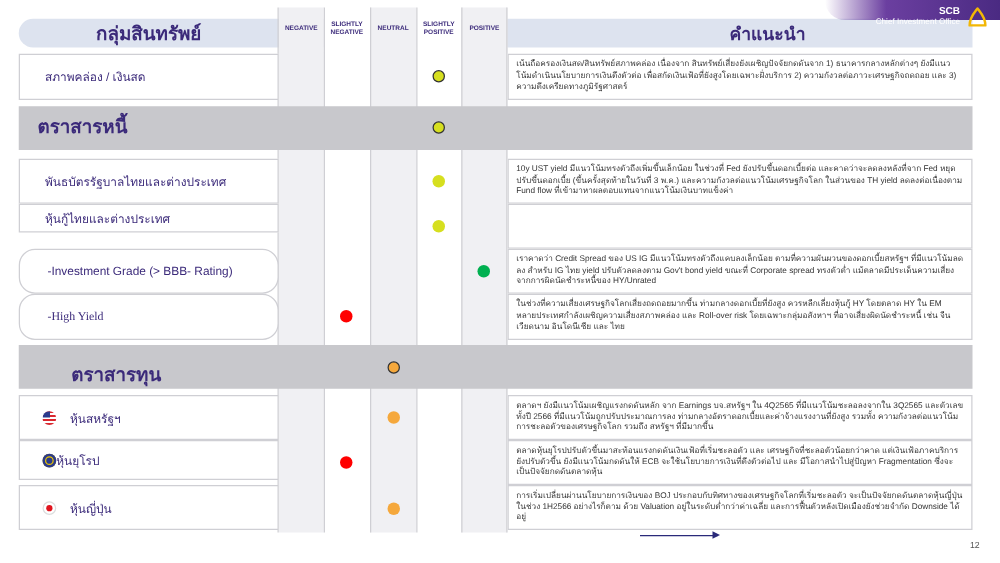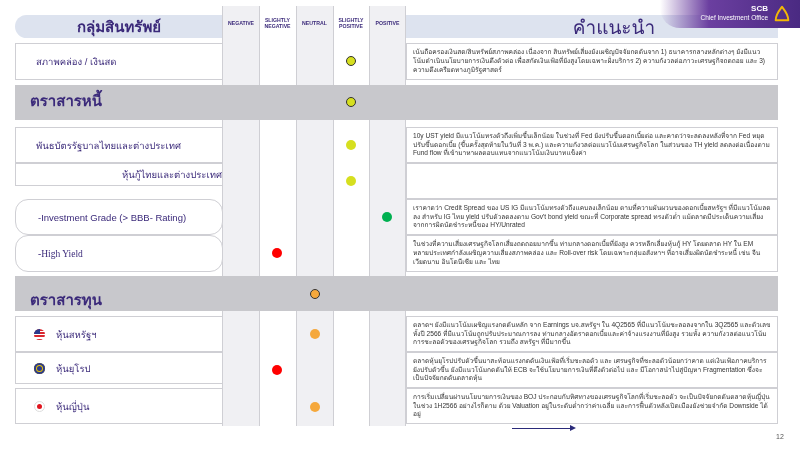--- a/index.html
+++ b/index.html
@@ -6,24 +6,24 @@
   html, body { width: 800px; height: 450px; background: #ffffff; overflow: hidden; }
   body { position: relative; font-family: "Liberation Sans", "DejaVu Sans", sans-serif; color: #3b2a7a; }
 
   .abs { position: absolute; }
 
   
   .hdr-band { left: 15px; top: 15px; width: 763px; height: 23px; background: #dde3ef; border-radius: 12px 0 0 12px; }
   .hdr-asset { left: 15px; top: 15px; width: 208px; height: 23px; display: flex; align-items: center; justify-content: center; font-size: 15px; font-weight: bold; color: #3b2a7a; }
   .hdr-col { top: 6px; height: 36px; display: flex; align-items: center; justify-content: center; text-align: center; font-size: 5.2px; font-weight: bold; color: #3b2a7a; line-height: 1.15; background: #ffffff; }
   .hdr-col.shade { background: #f0f0f3; }
-  .hdr-comment { left: 406px; top: 15px; width: 372px; height: 23px; display: flex; align-items: center; justify-content: center; font-size: 19px; font-weight: normal; color: #3b2a7a; padding-left: 44px; }
+  .hdr-comment { left: 406px; top: 15px; width: 372px; height: 23px; display: flex; align-items: center; justify-content: center; font-size: 14px; font-weight: bold; color: #3b2a7a; padding-left: 44px; }
 
   
-  .logo { left: 660px; top: 0; width: 140px; height: 28px; background: linear-gradient(90deg, rgba(91,45,140,0) 0%, #6b3fa0 35%, #4a2a82 100%); border-bottom-left-radius: 20px; text-decoration: underline; }
+  .logo { left: 660px; top: 0; width: 140px; height: 16px; background: linear-gradient(90deg, rgba(91,45,140,0) 0%, #6b3fa0 35%, #4a2a82 100%); border-bottom-left-radius: 20px; text-decoration: underline; }
   .logo-scb { right: 32px; top: 4px; font-size: 8px; font-weight: bold; color: #ffffff; text-align: right; }
   .logo-cio { right: 32px; top: 14px; font-size: 6.5px; color: #ffffff; text-align: right; white-space: nowrap; }
   .logo-icon { right: 9px; top: 5px; width: 18px; height: 18px; }
 
   
   .vline { top: 6px; width: 1px; height: 420px; background: #cfcfd4; }
   .colshade { top: 38px; height: 388px; background: #f0f0f3; }
 
   
   .row-label { left: 15px; width: 208px; background: #ffffff; border: 1px solid #cfcfd4; display: flex; align-items: center; font-size: 9.5px; color: #3b2a7a; padding-left: 20px; }
@@ -93,21 +93,21 @@
 <div class="abs dot outlined" style="left:346px;top:97px;background:#d6df1f;"></div>
 
 <div class="abs row-label" style="top:127px;height:36px;">
   <span>พันธบัตรรัฐบาลไทยและต่างประเทศ</span>
 </div>
 <div class="abs dot" style="left:346px;top:140px;background:#d6df1f;"></div>
 <div class="abs row-comment" style="top:127px;height:36px;">
   <span>10y UST yield มีแนวโน้มทรงตัวถึงเพิ่มขึ้นเล็กน้อย ในช่วงที่ Fed ยังปรับขึ้นดอกเบี้ยต่อ และคาดว่าจะลดลงหลังที่จาก Fed หยุดปรับขึ้นดอกเบี้ย (ขึ้นครั้งสุดท้ายในวันที่ 3 พ.ค.) และความกังวลต่อแนวโน้มเศรษฐกิจโลก ในส่วนของ TH yield ลดลงต่อเนื่องตาม Fund flow ที่เข้ามาหาผลตอบแทนจากแนวโน้มเงินบาทแข็งค่า</span>
 </div>
 
-<div class="abs row-label" style="top:163px;height:23px;justify-content:flex-end;">
+<div class="abs row-label" style="top:163px;height:23px;">
   <span>หุ้นกู้ไทยและต่างประเทศ</span>
 </div>
 <div class="abs dot" style="left:346px;top:176px;background:#d6df1f;"></div>
 <div class="abs row-comment" style="top:163px;height:36px;">
   <span></span>
 </div>
 
 <div class="abs row-label sub" style="top:199px;height:36px;">
   <span>-Investment Grade (&gt; BBB- Rating)</span>
 </div>
@@ -118,33 +118,33 @@
 
 <div class="abs row-label sub" style="top:235px;height:37px;font-family:Liberation Serif, serif;">
   <span>-High Yield</span>
 </div>
 <div class="abs dot" style="left:272px;top:248px;background:#ff0000;"></div>
 <div class="abs row-comment" style="top:235px;height:37px;">
   <span>ในช่วงที่ความเสี่ยงเศรษฐกิจโลกเสี่ยงถดถอยมากขึ้น ท่ามกลางดอกเบี้ยที่ยังสูง ควรหลีกเลี่ยงหุ้นกู้ HY โดยตลาด HY ใน EM หลายประเทศกำลังเผชิญความเสี่ยงสภาพคล่อง และ Roll-over risk โดยเฉพาะกลุ่มอสังหาฯ ที่อาจเสี่ยงผิดนัดชำระหนี้ เช่น จีน เวียดนาม อินโดนีเซีย และ ไทย</span>
 </div>
 
 <div class="abs section-band" style="top:276px;height:35px;"></div>
-<div class="abs section-title" style="top:276px;height:48px;">ตราสารทุน</div>
+<div class="abs section-title" style="top:276px;height:48px;margin-left:27px;">ตราสารทุน</div>
 <div class="abs dot outlined" style="left:310px;top:289px;background:#f5a83c;"></div>
 
 <div class="abs row-label" style="top:316px;height:36px;padding-left:18px;gap:11px;">
   <span class="flag flag-us"></span>
   <span>หุ้นสหรัฐฯ</span>
 </div>
 <div class="abs dot" style="left:310px;top:329px;background:#f5a83c;"></div>
 <div class="abs row-comment" style="top:316px;height:36px;">
   <span>ตลาดฯ ยังมีแนวโน้มเผชิญแรงกดดันหลัก จาก Earnings บจ.สหรัฐฯ ใน 4Q2565 ที่มีแนวโน้มชะลอลงจากใน 3Q2565 และตัวเลขทั้งปี 2566 ที่มีแนวโน้มถูกปรับประมาณการลง ท่ามกลางอัตราดอกเบี้ยและค่าจ้างแรงงานที่ยังสูง รวมทั้ง ความกังวลต่อแนวโน้มการชะลอตัวของเศรษฐกิจโลก รวมถึง สหรัฐฯ ที่มีมากขึ้น</span>
 </div>
 
-<div class="abs row-label" style="top:352px;height:32px;padding-left:18px;gap:11px;">
+<div class="abs row-label" style="top:352px;height:32px;padding-left:18px;">
   <span class="flag flag-eu"></span>
   <span>หุ้นยุโรป</span>
 </div>
 <div class="abs dot" style="left:272px;top:365px;background:#ff0000;"></div>
 <div class="abs row-comment" style="top:352px;height:36px;">
   <span>ตลาดหุ้นยุโรปปรับตัวขึ้นมาสะท้อนแรงกดดันเงินเฟ้อที่เริ่มชะลอตัว และ เศรษฐกิจที่ชะลอตัวน้อยกว่าคาด แต่เงินเฟ้อภาคบริการยังปรับตัวขึ้น ยังมีแนวโน้มกดดันให้ ECB จะใช้นโยบายการเงินที่ตึงตัวต่อไป และ มีโอกาสนำไปสู่ปัญหา Fragmentation ซึ่งจะเป็นปัจจัยกดดันตลาดหุ้น</span>
 </div>
 
 <div class="abs row-label" style="top:388px;height:36px;padding-left:18px;gap:11px;">
   <span class="flag flag-jp"></span>

